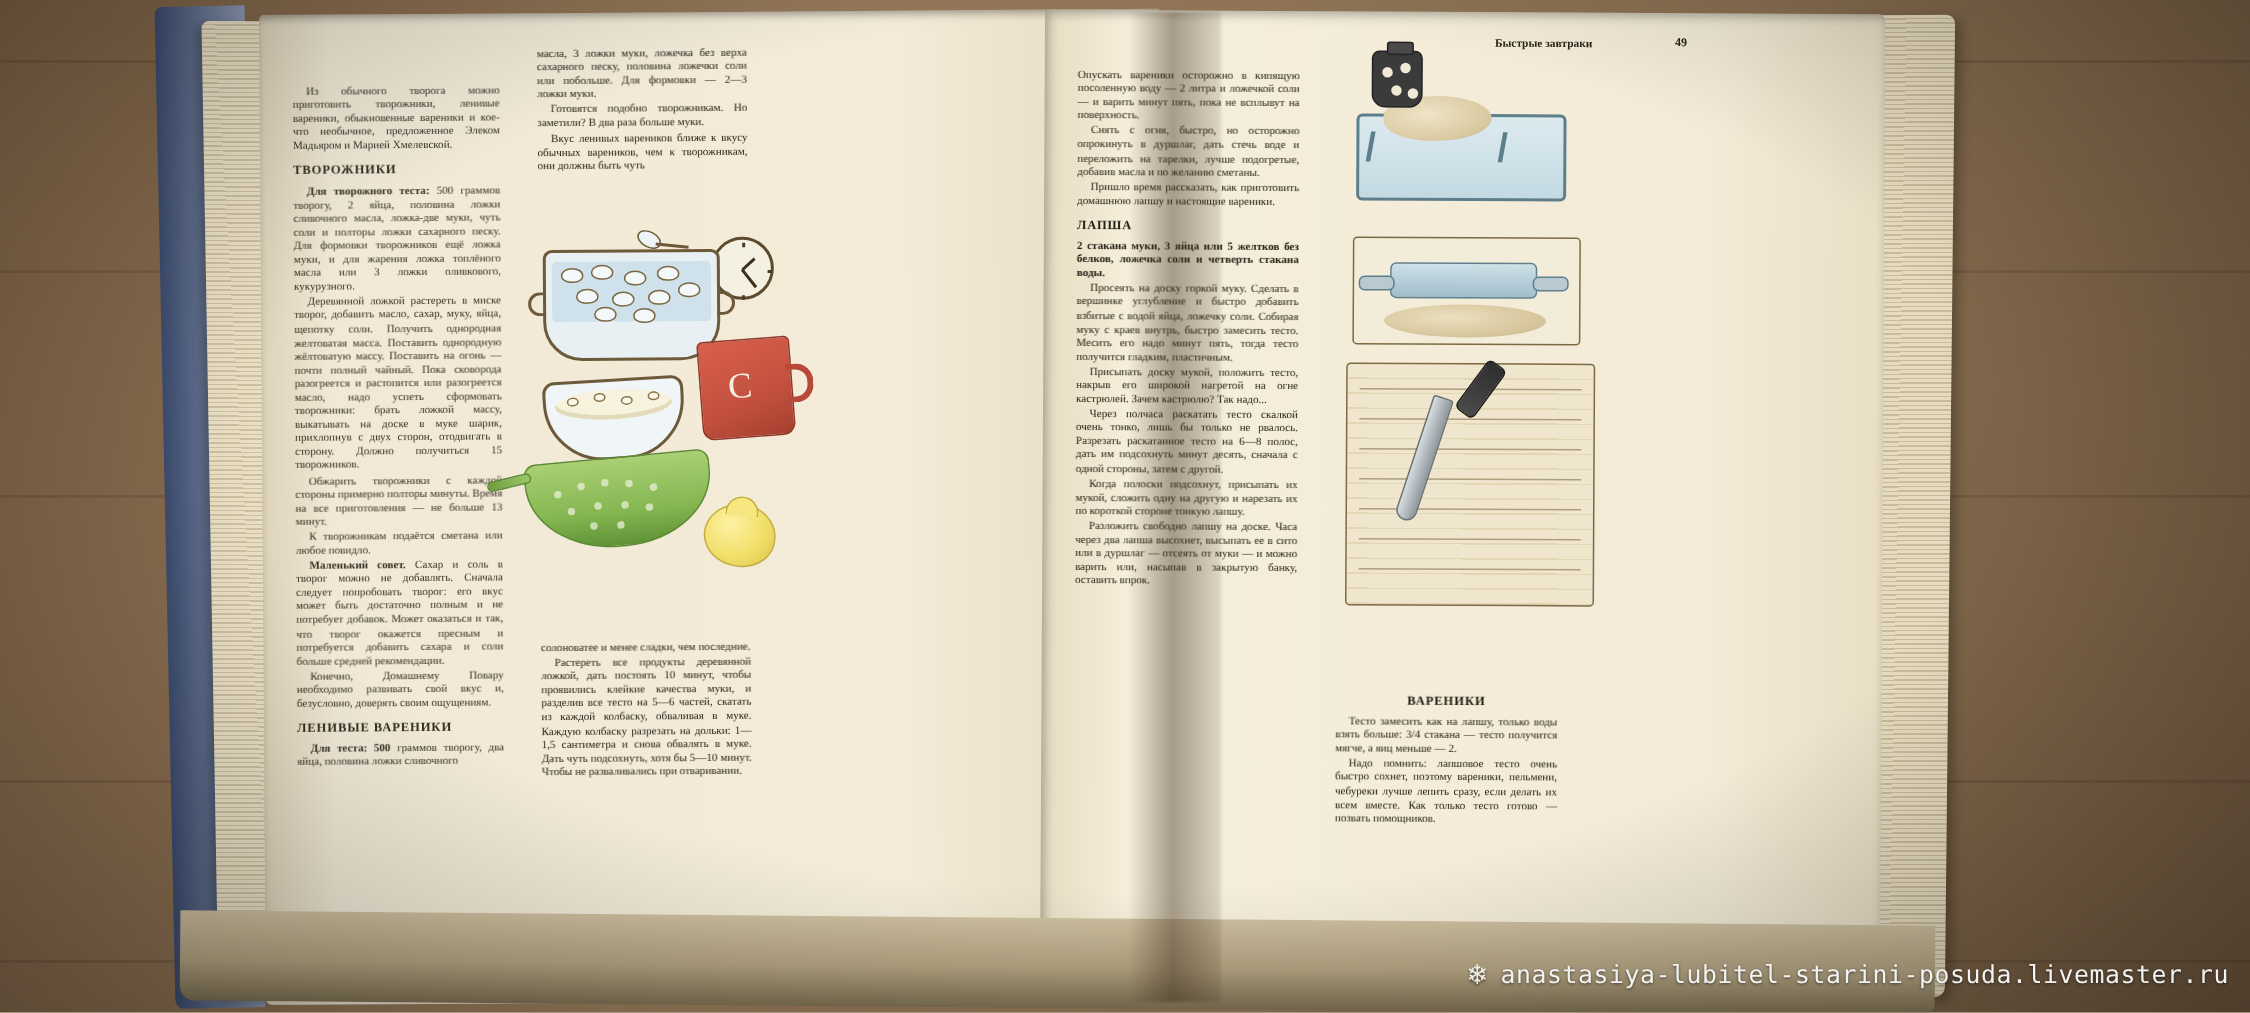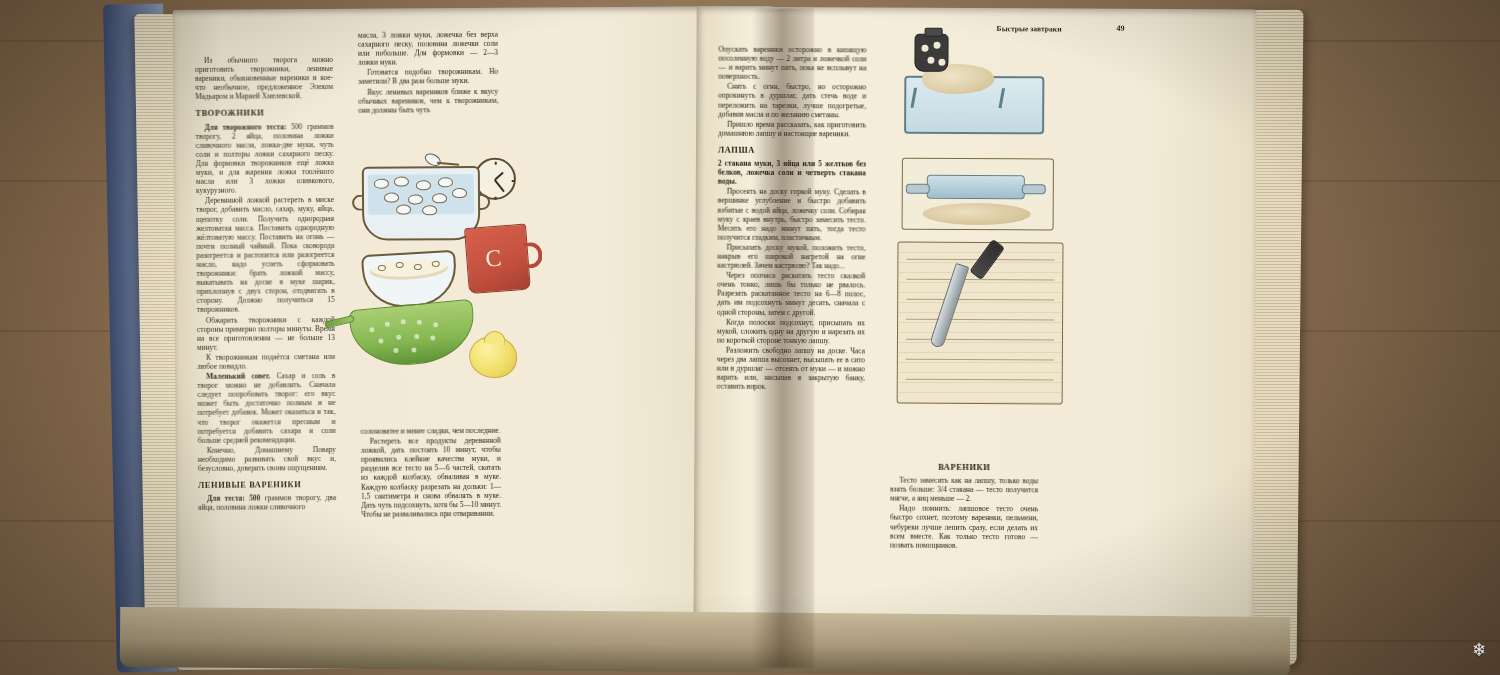--- a/index.html
+++ b/index.html
@@ -522,14 +522,15 @@
     </div>
 
     <div id="gutter"></div>
     <div id="cover-bottom"></div>
   </div>
 
   <div id="vignette"></div>
 
   <div id="watermark">
     <span class="wm-star">❄</span>
+    <span>anastasiya-lubitel-starini-posuda.livemaster.ru</span>
   </div>
 </div>
 
 </body></html>

